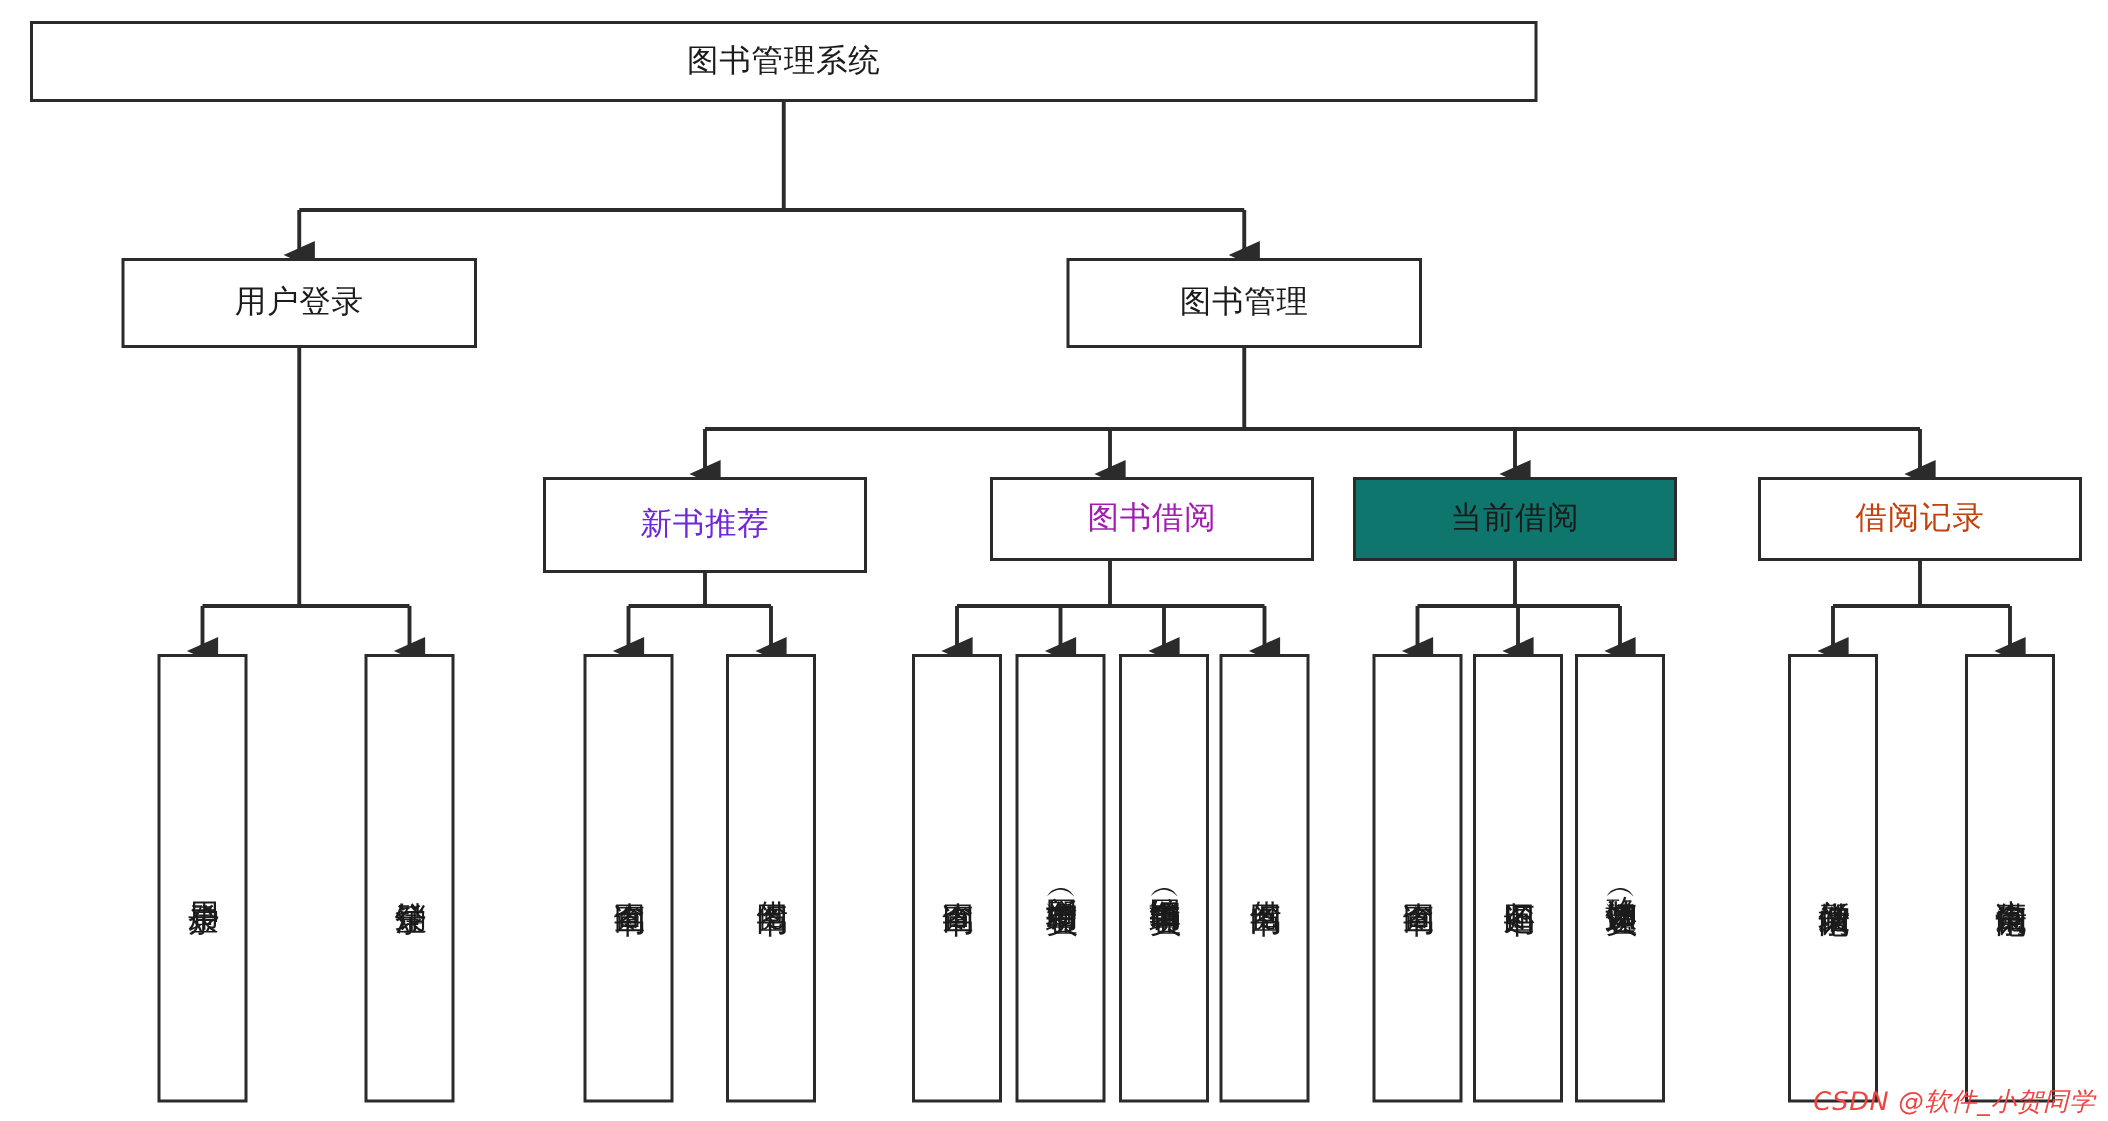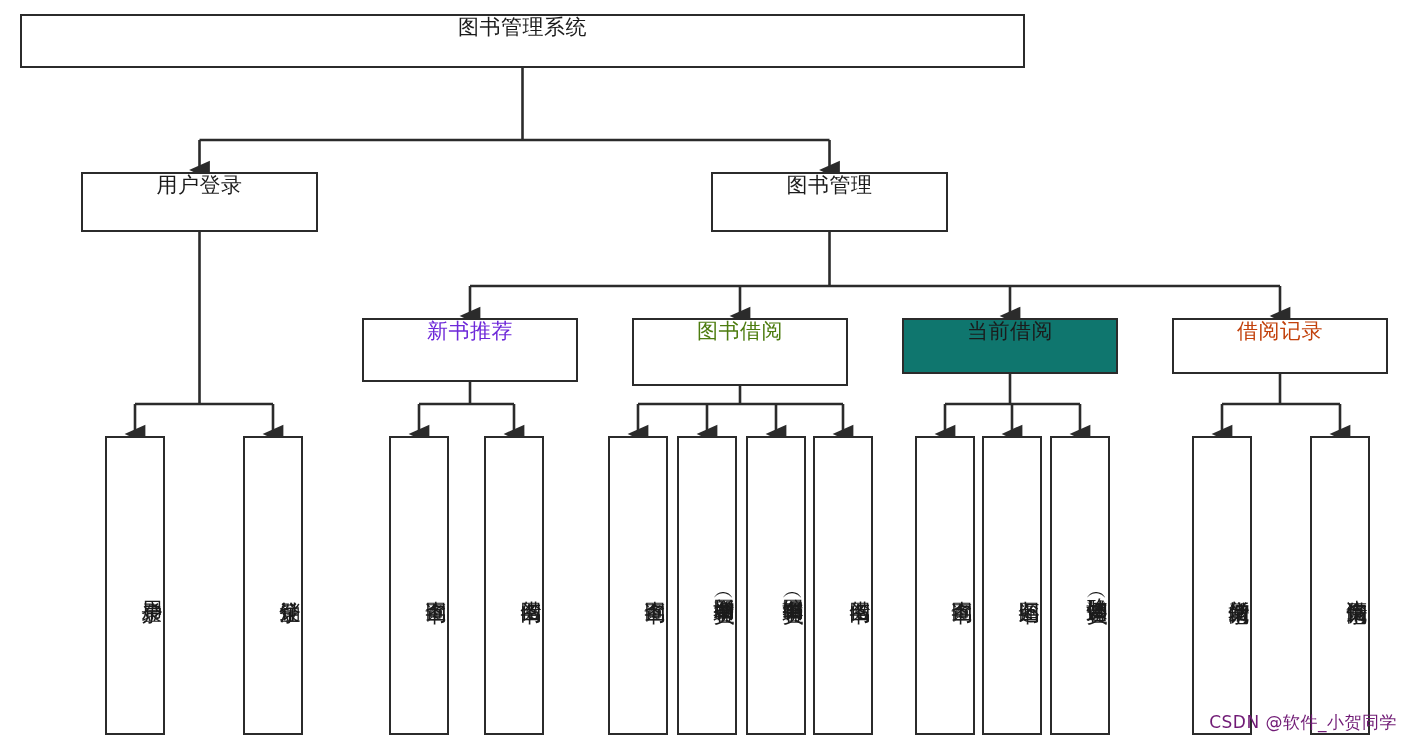--- a/index.html
+++ b/index.html
@@ -25,21 +25,21 @@
     width: 1405px;
     height: 747px;
     pointer-events: none;
   }
   .node {
     position: absolute;
     box-sizing: border-box;
     background: #ffffff;
     border: 2px solid #2b2b2b;
     display: flex;
-    align-items: flex-start;
+    align-items: center;
     justify-content: center;
     color: #1b1b1b;
   }
   .node.horizontal {
     font-size: 21px;
     line-height: 1.1;
     letter-spacing: 0.5px;
   }
   .node.vertical {
     font-size: 21px;
@@ -54,26 +54,27 @@
     text-orientation: upright;
     text-align: center;
     white-space: normal;
   }
   .node .label {
     display: block;
   }
   #watermark {
     position: absolute;
     right: 8px;
-    bottom: 13px;
+    bottom: 1px;
     font-size: 17px;
-    color: #701a75;
+    color: #ef4444;
     letter-spacing: 0.5px;
     white-space: nowrap;
     user-select: none;
+    font-style: italic;
   }
 </style>
 </head>
 <body>
 
 <div id="diagram-root">
 
   <svg id="edges-layer" width="1405" height="747" viewBox="0 0 1405 747" xmlns="http://www.w3.org/2000/svg">
     <defs>
       <marker id="arrowhead" markerWidth="9" markerHeight="9" refX="4.2" refY="4.4" orient="auto" markerUnits="strokeWidth">
@@ -123,21 +124,21 @@
       </div>
       <div class="node horizontal" style="left: 81px; top: 172px; width: 237px; height: 60px; border-color: rgb(43, 43, 43); background: rgb(255, 255, 255); color: rgb(27, 27, 27);">
         <span class="label">用户登录</span>
       </div>
       <div class="node horizontal" style="left: 711px; top: 172px; width: 237px; height: 60px; border-color: rgb(43, 43, 43); background: rgb(255, 255, 255); color: rgb(27, 27, 27); font-family: Liberation Serif, serif;">
         <span class="label">图书管理</span>
       </div>
       <div class="node horizontal" style="left: 362px; top: 318px; width: 216px; height: 64px; border-color: rgb(43, 43, 43); background: rgb(255, 255, 255); color: #6d28d9;">
         <span class="label">新书推荐</span>
       </div>
-      <div class="node horizontal" style="left: 632px; top: 318px; width: 216px; height: 68px; border-color: rgb(43, 43, 43); background: rgb(255, 255, 255); color: #4d7c0f;">
+      <div class="node horizontal" style="left: 660px; top: 318px; width: 216px; height: 56px; border-color: rgb(43, 43, 43); background: rgb(255, 255, 255); color: #a21caf;">
         <span class="label">图书借阅</span>
       </div>
       <div class="node horizontal" style="left: 902px; top: 318px; width: 216px; height: 56px; border-color: rgb(43, 43, 43); background: #0f766e; color: rgb(27, 27, 27);">
         <span class="label">当前借阅</span>
       </div>
       <div class="node horizontal" style="left: 1172px; top: 318px; width: 216px; height: 56px; border-color: rgb(43, 43, 43); background: rgb(255, 255, 255); color: #c2410c;">
         <span class="label">借阅记录</span>
       </div>
       <div class="node vertical" style="left: 105px; top: 436px; width: 60px; height: 299px; border-color: rgb(43, 43, 43); background: rgb(255, 255, 255); color: rgb(27, 27, 27);">
         <span class="label">用户登录</span>

